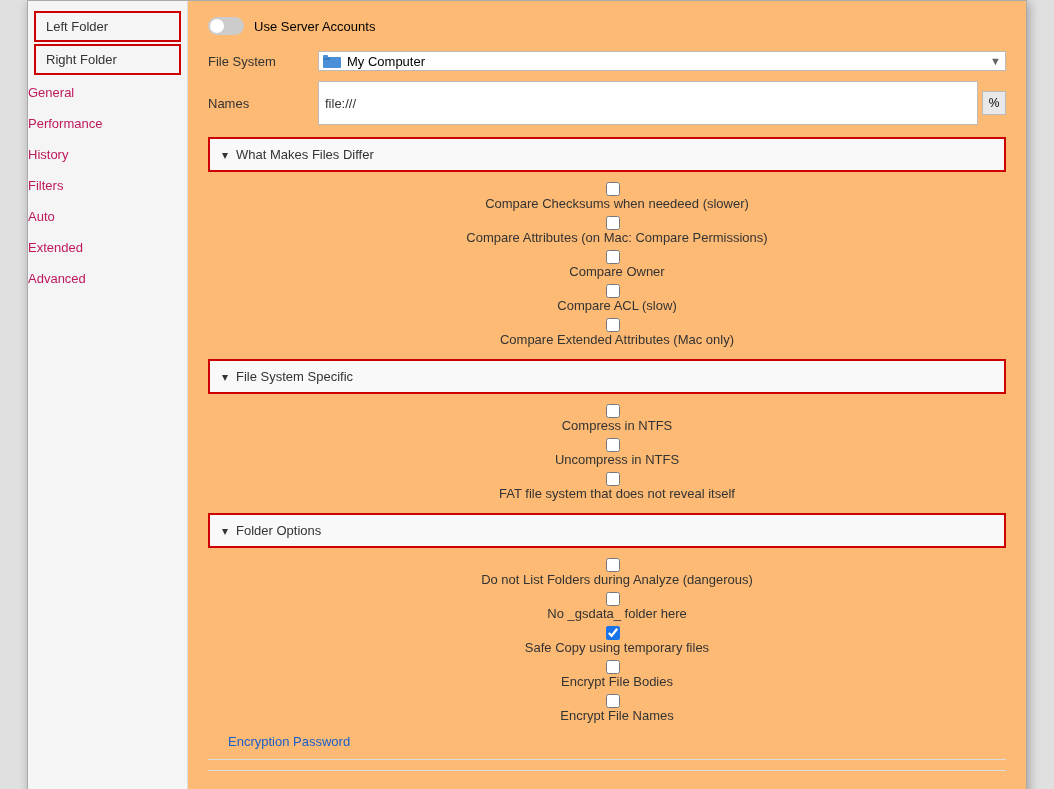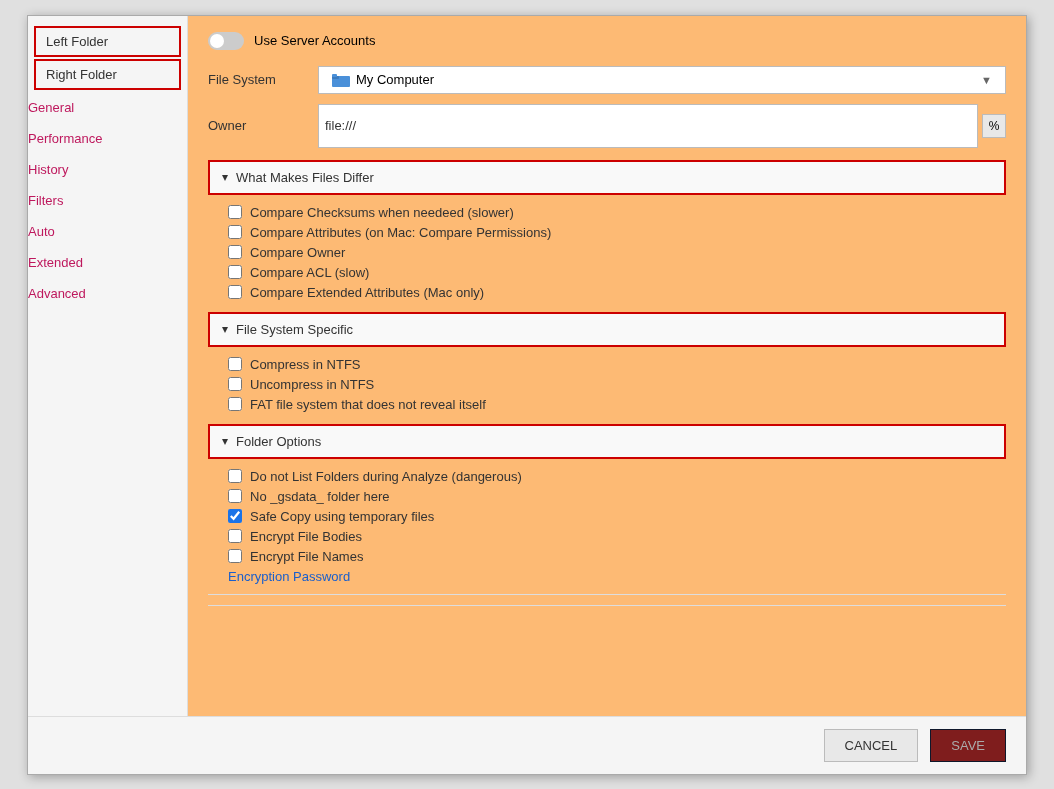--- a/index.html
+++ b/index.html
@@ -89,22 +89,22 @@
       color: #333;
       font-size: 13px;
       flex-shrink: 0;
     }
     .fs-row {
       display: flex;
       align-items: center;
       border: 1px solid #bbb;
       background: #fff;
       flex: 1;
-      height: 28px;
-      padding: 0 13px;
+      height: 20px;
+      padding: 0 4px;
     }
     .fs-icon {
       width: 18px;
       height: 14px;
       margin-right: 6px;
       flex-shrink: 0;
     }
     .fs-text {
       flex: 1;
       font-size: 13px;
@@ -158,39 +158,41 @@
     .section-title {
       font-size: 13px;
       color: #333;
       font-weight: normal;
     }
     
     .checkbox-row {
       display: flex;
       align-items: center;
       margin: 5px 0 5px 20px;
+      flex-direction: column;
     }
     .checkbox-row input[type="checkbox"] {
       margin-right: 8px;
       width: 14px;
       height: 14px;
       flex-shrink: 0;
     }
     .checkbox-row label {
       font-size: 13px;
       color: #333;
     }
     .checked-blue input[type="checkbox"] {
       accent-color: #1a73e8;
     }
     
     .enc-password-link {
       color: #1a5fcc;
       cursor: pointer;
       margin-left: 20px;
+      margin-top: 6px;
       display: inline-block;
       font-size: 13px;
       text-decoration: none;
     }
     
     .dialog-footer {
       display: flex;
       justify-content: flex-end;
       align-items: center;
       padding: 12px 20px;
@@ -274,21 +276,21 @@
             <rect x="0" y="3" width="7" height="3" rx="1" fill="#3a7bbf"></rect>
             <rect x="0" y="1" width="5" height="3" rx="1" fill="#4a90d9"></rect>
           </svg>
           <span class="fs-text">My Computer</span>
           <span class="fs-arrow">▼</span>
         </div>
       </div>
 
       
       <div class="form-row">
-        <div class="form-label">Owner</div>
+        <div class="form-label">Names</div>
         <div class="path-input">
           <span class="path-text">file:///</span>
         </div>
         <div class="percent-btn">
           <span>%</span>
         </div>
       </div>
 
       
       <div class="section-header">

